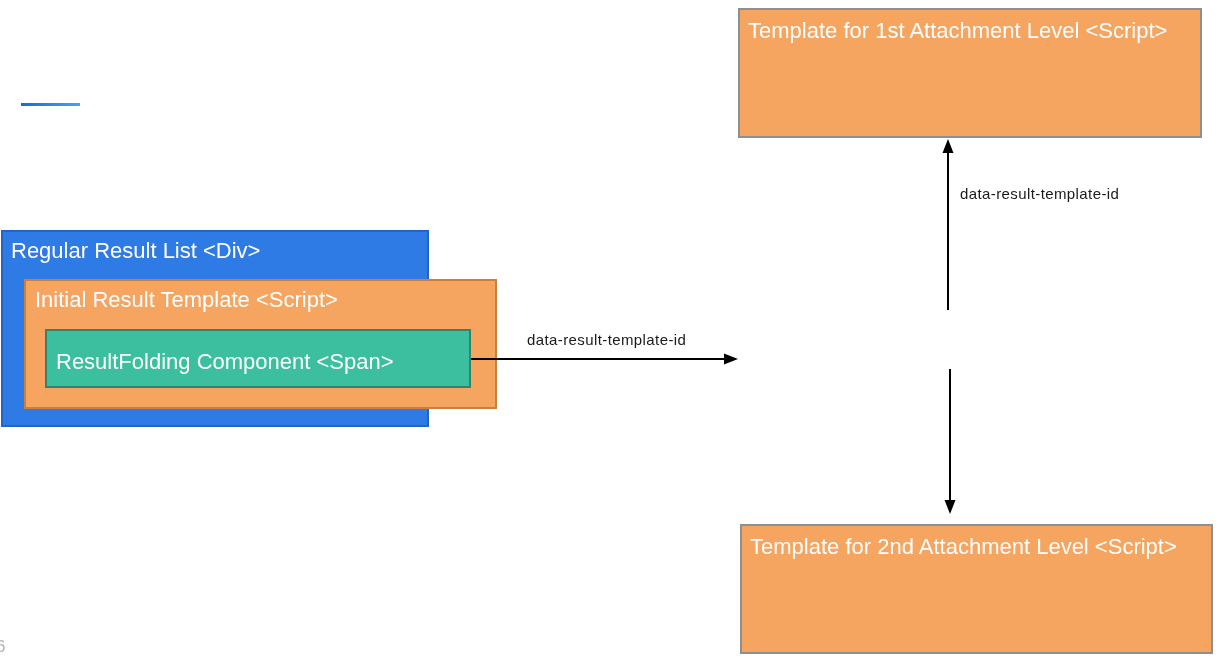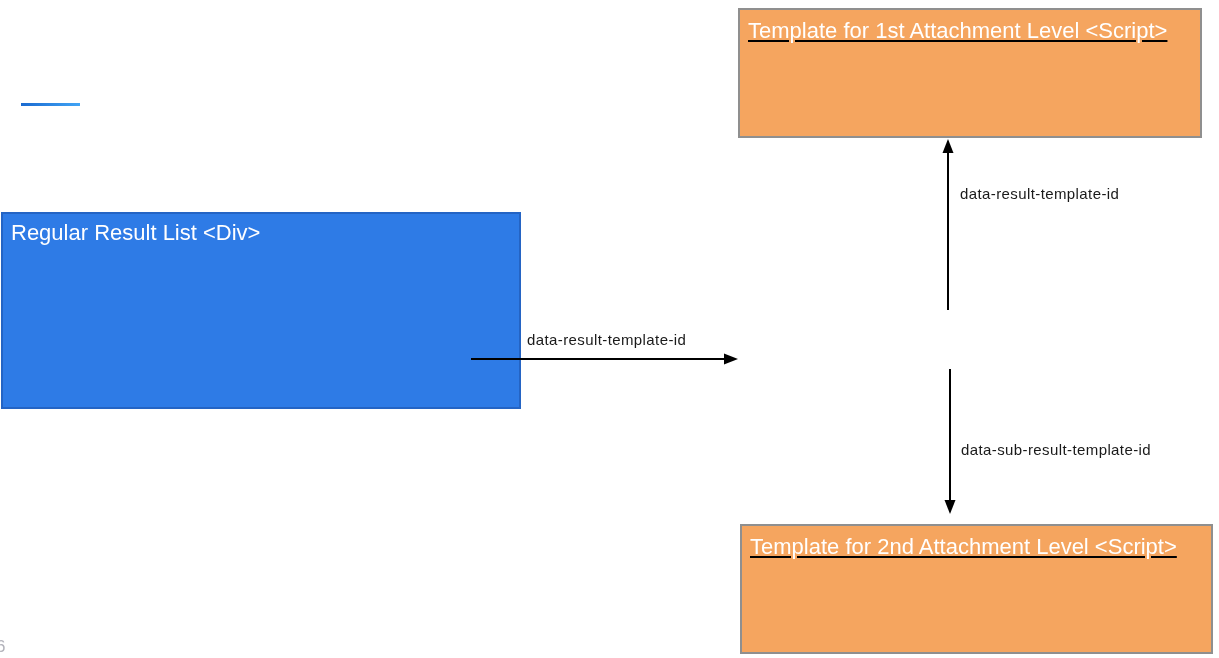--- a/index.html
+++ b/index.html
@@ -14,25 +14,25 @@
   html,body{background:#ffffff;}
   body{font-family:"Liberation Sans", sans-serif;}
   .canvas{position:relative;width:1219px;height:658px;background:#ffffff;overflow:hidden;}
 
   .accent-line{position:absolute;left:21px;top:103px;width:59px;height:3px;
     background:linear-gradient(to right,var(--accent-line-from),var(--accent-line-to));}
 
   .box{position:absolute;}
   .box-title{color:#ffffff;font-size:22px;line-height:26px;white-space:nowrap;}
 
-  .blue-box{left:1px;top:212px;width:520px;height:197px;
+  .blue-box{left:1px;top:230px;width:428px;height:197px;
     background:var(--blue-fill);border:2px solid var(--blue-border);}
   .blue-box .box-title{padding:6px 0 0 8px;}
 
-  .orange-box{background:var(--orange-fill);border:2px solid var(--orange-border-gray);text-decoration:underline;}
+  .orange-box{background:var(--orange-fill);border:2px solid var(--orange-border-gray);}
   .orange-box .box-title{padding:8px 0 0 8px;}
 
   .orange-inner{left:21px;top:47px;width:473px;height:130px;
     background:var(--orange-fill);border:2px solid var(--orange-border-dark);position:absolute;}
   .orange-inner .box-title{padding:6px 0 0 9px;}
 
   .teal-box{position:absolute;left:19px;top:48px;width:426px;height:59px;
     background:var(--teal-fill);border:2px solid var(--teal-border);
     display:flex;align-items:center;}
   .teal-box .box-title{padding-left:9px;}
@@ -58,20 +58,26 @@
 </style>
 </head>
 <body>
 
 <div class="canvas">
 
   <div class="accent-line"></div>
 
   <div class="box blue-box">
     <div class="box-title">Regular Result List &lt;Div&gt;</div>
+    <div class="orange-inner">
+      <div class="box-title">Initial Result Template &lt;Script&gt;</div>
+      <div class="teal-box">
+        <div class="box-title">ResultFolding Component &lt;Span&gt;</div>
+      </div>
+    </div>
   </div>
 
   <div class="box orange-box tpl-top">
     <div class="box-title">Template for 1st Attachment Level &lt;Script&gt;</div>
   </div>
 
 
   <div class="box orange-box tpl-bottom">
     <div class="box-title">Template for 2nd Attachment Level &lt;Script&gt;</div>
   </div>
@@ -89,17 +95,16 @@
     </g>
 
     <g>
       <line x1="950" y1="369" x2="950" y2="502" stroke="#000" stroke-width="2"></line>
       <polygon points="950,514 944.5,500 955.5,500" fill="#000"></polygon>
     </g>
   </svg>
 
   <div class="edge-label h">data-result-template-id</div>
   <div class="edge-label v-up">data-result-template-id</div>
-  <div class="edge-label v-down">data-sub-result-template-id</div>
 
   <div class="page-number">6</div>
 
 </div>
 
 </body></html>

